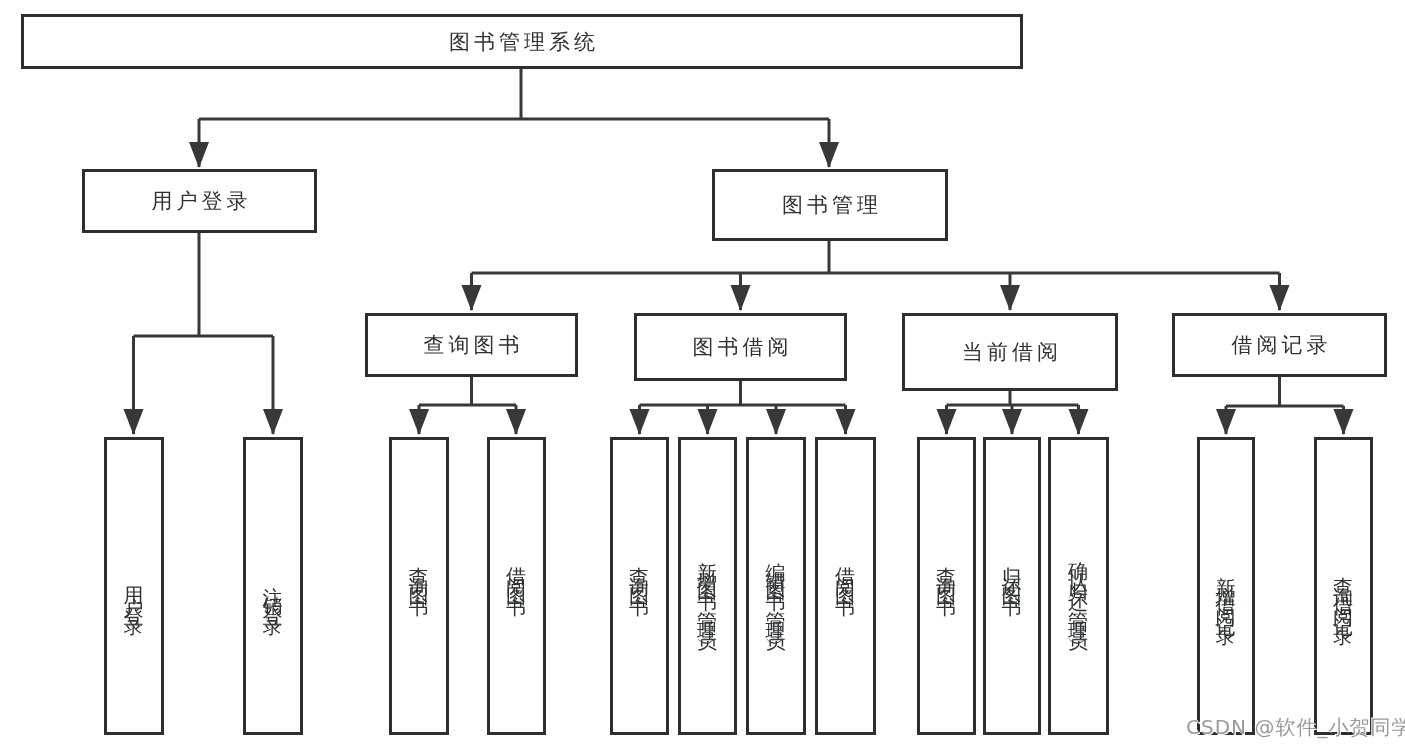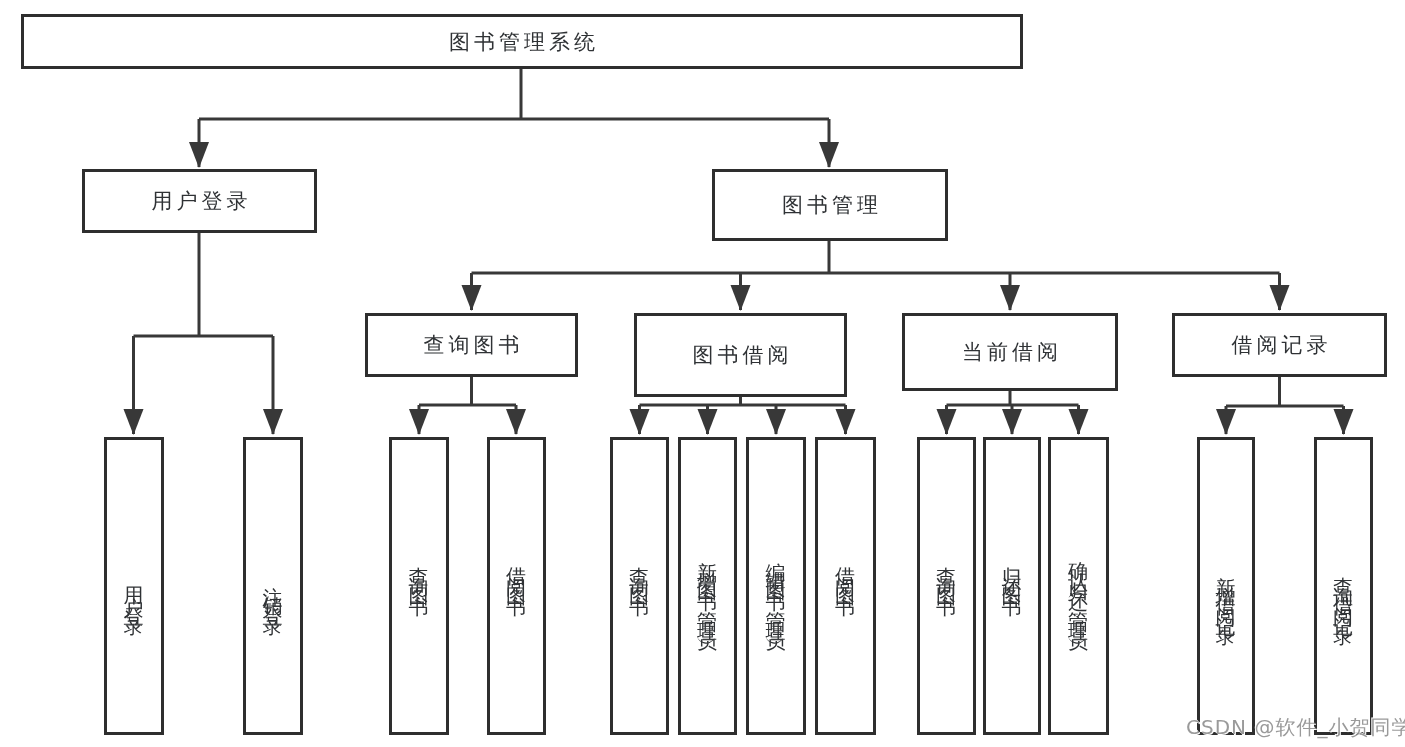--- a/index.html
+++ b/index.html
@@ -71,21 +71,21 @@
   <div class="box h" style="left:82px;top:169px;width:235px;height:64px">
     <span>用户登录</span>
   </div>
   <div class="box h" style="left:712px;top:169px;width:236px;height:72px">
     <span>图书管理</span>
   </div>
 
   <div class="box h" style="left:365px;top:313px;width:213px;height:64px">
     <span>查询图书</span>
   </div>
-  <div class="box h" style="left:634px;top:313px;width:213px;height:84px">
+  <div class="box h" style="left:634px;top:313px;width:213px;height:68px">
     <span>图书借阅</span>
   </div>
   <div class="box h" style="left:902px;top:313px;width:216px;height:78px">
     <span>当前借阅</span>
   </div>
   <div class="box h" style="left:1172px;top:313px;width:215px;height:64px">
     <span>借阅记录</span>
   </div>
 
   <div class="box v" style="left:104px;top:437px;width:60px;height:298px">

